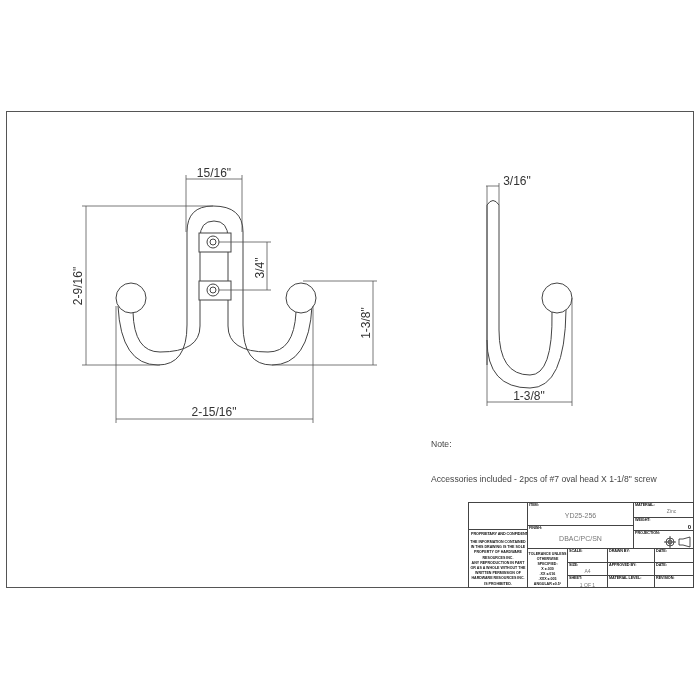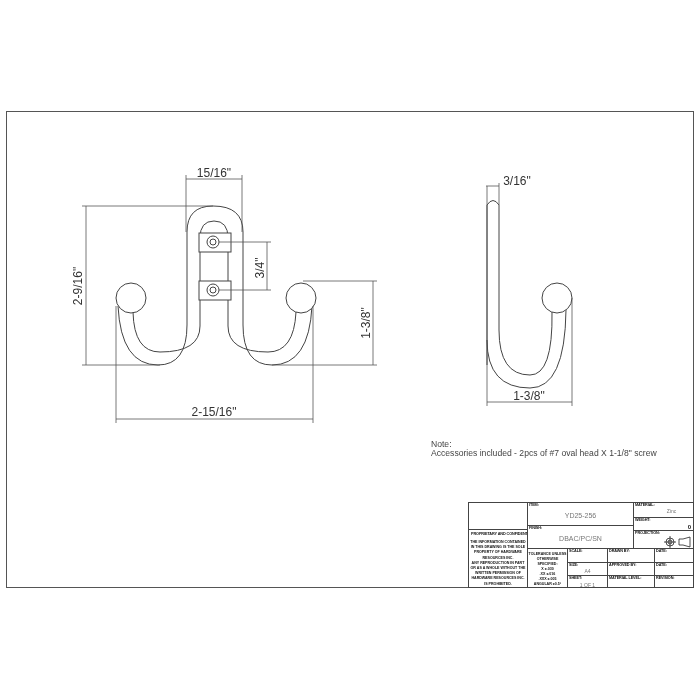--- a/index.html
+++ b/index.html
@@ -80,21 +80,21 @@
   <text class="dim" x="214" y="177" text-anchor="middle">15/16"</text>
   <text class="dim" x="0" y="0" text-anchor="middle" transform="translate(82,286) rotate(-90)">2-9/16"</text>
   <text class="dim" x="0" y="0" text-anchor="middle" transform="translate(264,268) rotate(-90)">3/4"</text>
   <text class="dim" x="0" y="0" text-anchor="middle" transform="translate(370,323) rotate(-90)">1-3/8"</text>
   <text class="dim" x="214" y="416" text-anchor="middle">2-15/16"</text>
   <text class="dim" x="517" y="185" text-anchor="middle">3/16"</text>
   <text class="dim" x="529" y="400" text-anchor="middle">1-3/8"</text>
 </svg>
 
 <div class="note" style="top:439px;">Note:</div>
-<div class="note" style="top:448px;">Accessories included - 2pcs of #7 oval head X 1-1/8" screw</div>
+<div class="note" style="top:474px;">Accessories included - 2pcs of #7 oval head X 1-1/8" screw</div>
 
 <div class="tb">
   <div class="cell" style="left:0;top:0;width:60px;height:28px;"></div>
   <div class="cell" style="left:0;top:27px;width:60px;height:59px;">
     <div class="lbl" style="top:2px;left:2px;">PROPRIETARY AND CONFIDENTIAL</div>
     <div class="small" style="top:10px;">
       <div>THE INFORMATION CONTAINED</div>
       <div>IN THIS DRAWING IS THE SOLE</div>
       <div>PROPERTY OF HARDWARE</div>
       <div>RESOURCES INC.</div>

